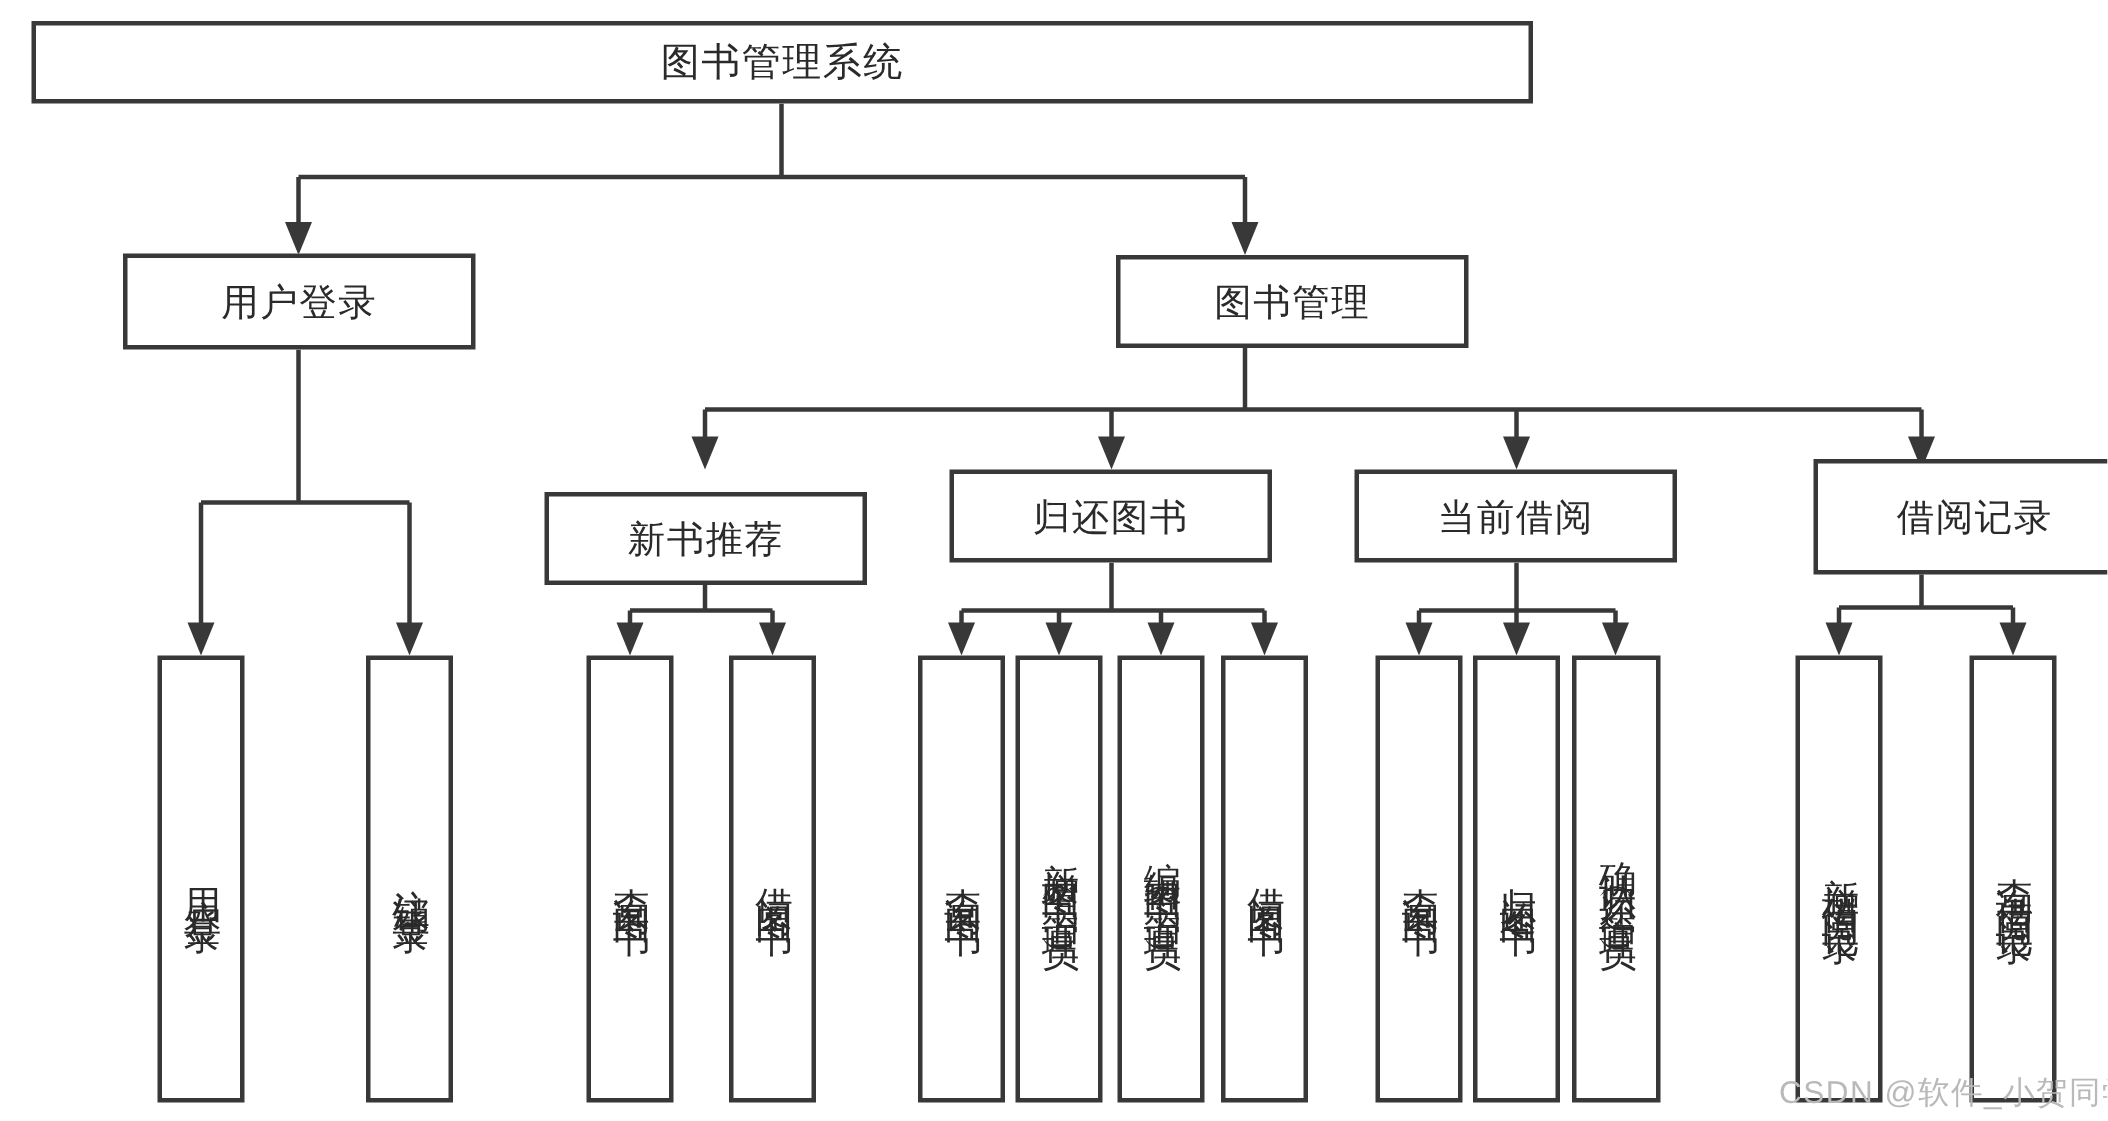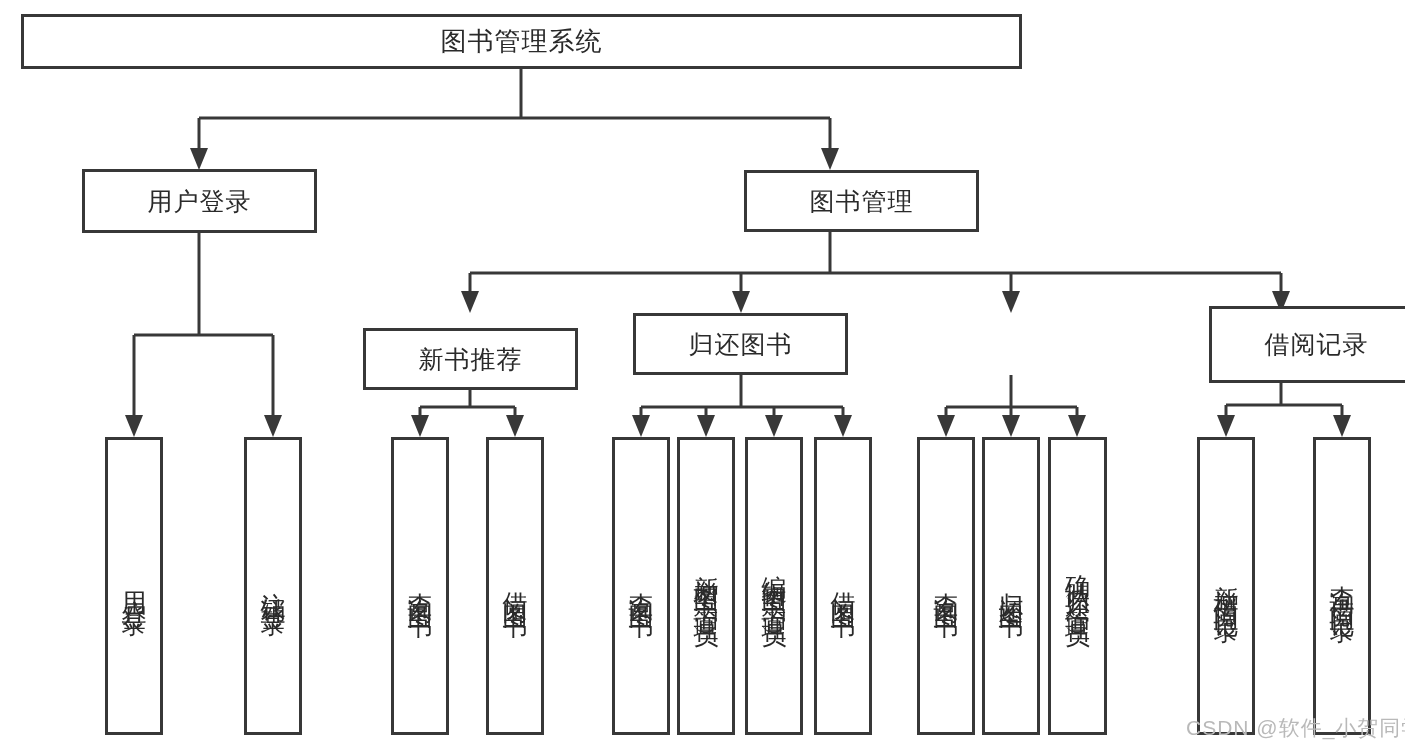--- a/index.html
+++ b/index.html
@@ -129,20 +129,23 @@
   <div class="box box-h" style="left:712px; top:170px; width:235px; height:62px;margin-left:32px;">
     <span>图书管理</span>
   </div>
 
   <div class="box box-h" style="left:363px; top:328px; width:215px; height:62px;">
     <span>新书推荐</span>
   </div>
   <div class="box box-h" style="left:633px; top:313px; width:215px; height:62px;">
     <span>归还图书</span>
   </div>
+  <div class="box box-h" style="left:903px; top:313px; width:215px; height:62px;">
+    <span>当前借阅</span>
+  </div>
   <div class="box box-h" style="left:1173px; top:306px; width:215px; height:77px;margin-left:36px;">
     <span>借阅记录</span>
   </div>
 
   <div class="box box-v" style="left:105px; top:437px; width:58px; height:298px;">
     <span>用户登录</span>
   </div>
   <div class="box box-v" style="left:244px; top:437px; width:58px; height:298px;">
     <span>注销登录</span>
   </div>

